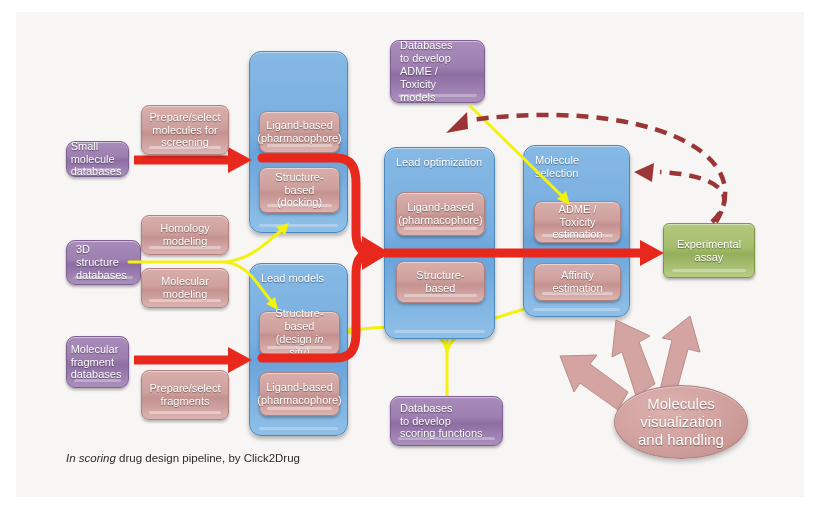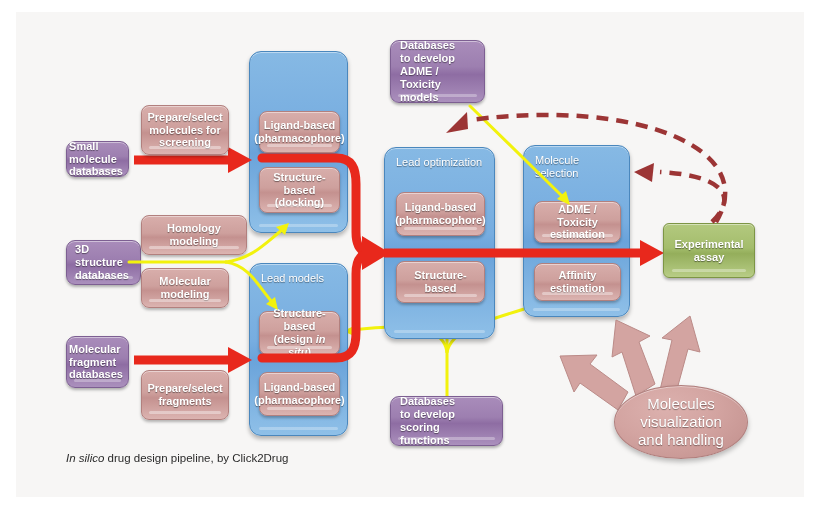--- a/index.html
+++ b/index.html
@@ -28,21 +28,21 @@
     box-sizing:border-box;
     display:flex;
     align-items:center;
     justify-content:center;
     text-align:center;
     color:#ffffff;
     text-shadow:0 1px 1px rgba(0,0,0,.45);
     line-height:1.18;
     z-index:5;
   }
-  .node .lbl{display:block;padding:0 12px;font-weight:bold;}
+  .node .lbl{display:block;padding:0 12px;}
 
   
   .purple{
     background:linear-gradient(to bottom,#a98cba 0%,#9d7fb0 42%,#8e6da3 55%,#ab90bd 100%);
     border:1px solid #7d5f92;
     border-radius:9px;
     box-shadow:0 2px 3px rgba(0,0,0,.30), inset 0 1px 0 rgba(255,255,255,.45);
     font-size:11px;
   }
   .purple .lbl{text-align:left;width:100%;padding-left:9px;}
@@ -187,21 +187,21 @@
   </div>
 
   <div class="node purple" style="left:390px;top:396px;width:113px;height:50px;">
     <span class="lbl">Databases<br>to develop<br>scoring functions</span>
   </div>
 
   <div class="node pink" style="left:141px;top:105px;width:88px;height:50px;">
     <span class="lbl">Prepare/select<br>molecules for<br>screening</span>
   </div>
 
-  <div class="node pink" style="left:141px;top:215px;width:106px;height:40px;">
+  <div class="node pink" style="left:141px;top:215px;width:88px;height:40px;">
     <span class="lbl">Homology<br>modeling</span>
   </div>
 
   <div class="node pink" style="left:141px;top:268px;width:88px;height:40px;">
     <span class="lbl">Molecular<br>modeling</span>
   </div>
 
   <div class="node pink" style="left:141px;top:370px;width:88px;height:50px;">
     <span class="lbl">Prepare/select<br>fragments</span>
   </div>
@@ -286,21 +286,21 @@
       <polygon points="636,396 622,352 612,357 616,320 650,336 639,342 655,384"></polygon>
       <polygon points="618,410 580,383 574,392 560,356 597,355 590,364 628,392"></polygon>
     </g>
   </svg>
 
   <div class="ellipse" style="left:614px;top:385px;width:134px;height:74px;">
     <span class="lbl">Molecules visualization<br>and handling</span>
   </div>
 
   <div class="caption">
-    <i>In silico</i><span> drug design pipeline, by Click2Drug</span>
+    <i>In scoring</i><span> drug design pipeline, by Click2Drug</span>
   </div>
 
   <div class="page-edge" id="edge-top"></div>
   <div class="page-edge" id="edge-bottom"></div>
   <div class="page-edge" id="edge-left"></div>
   <div class="page-edge" id="edge-right"></div>
 
 </div>
 
 </body></html>

